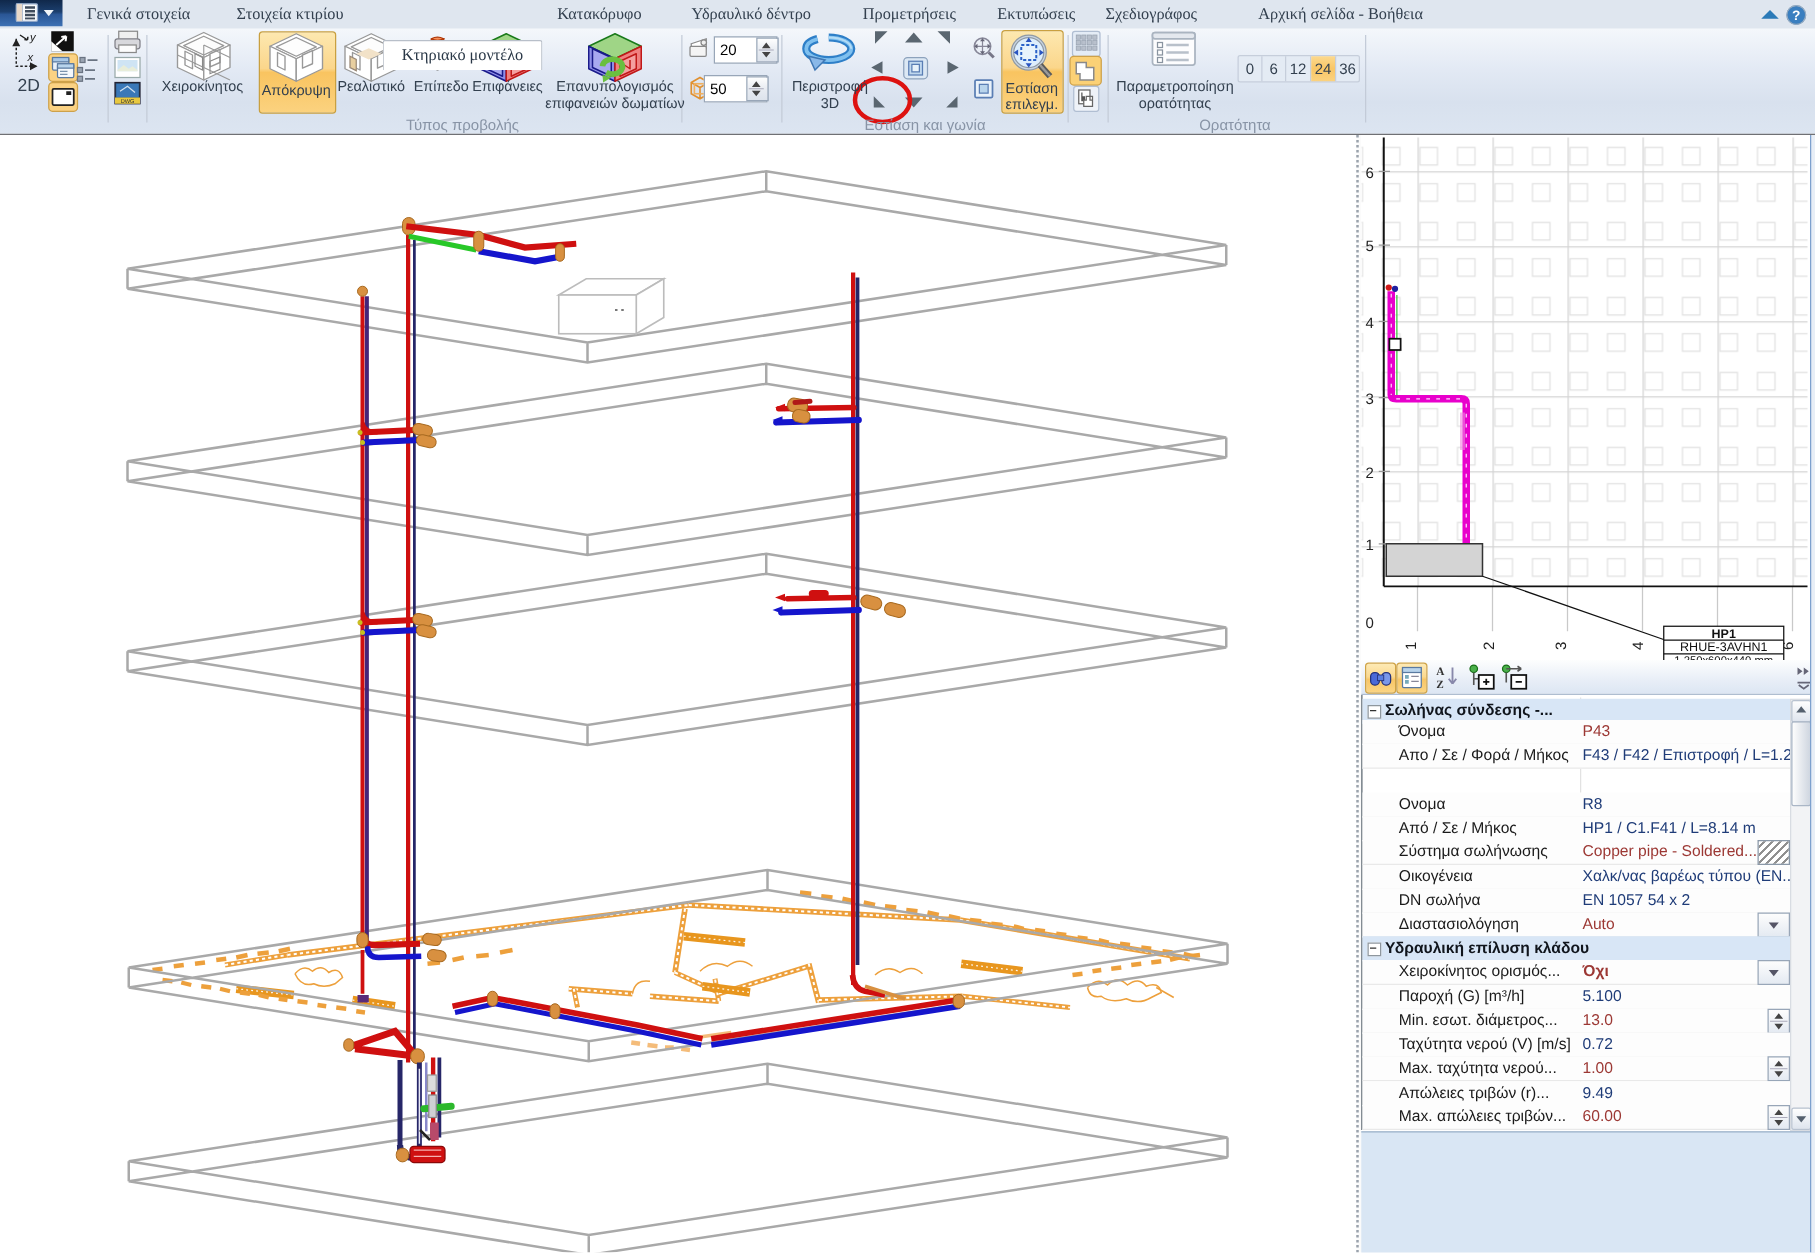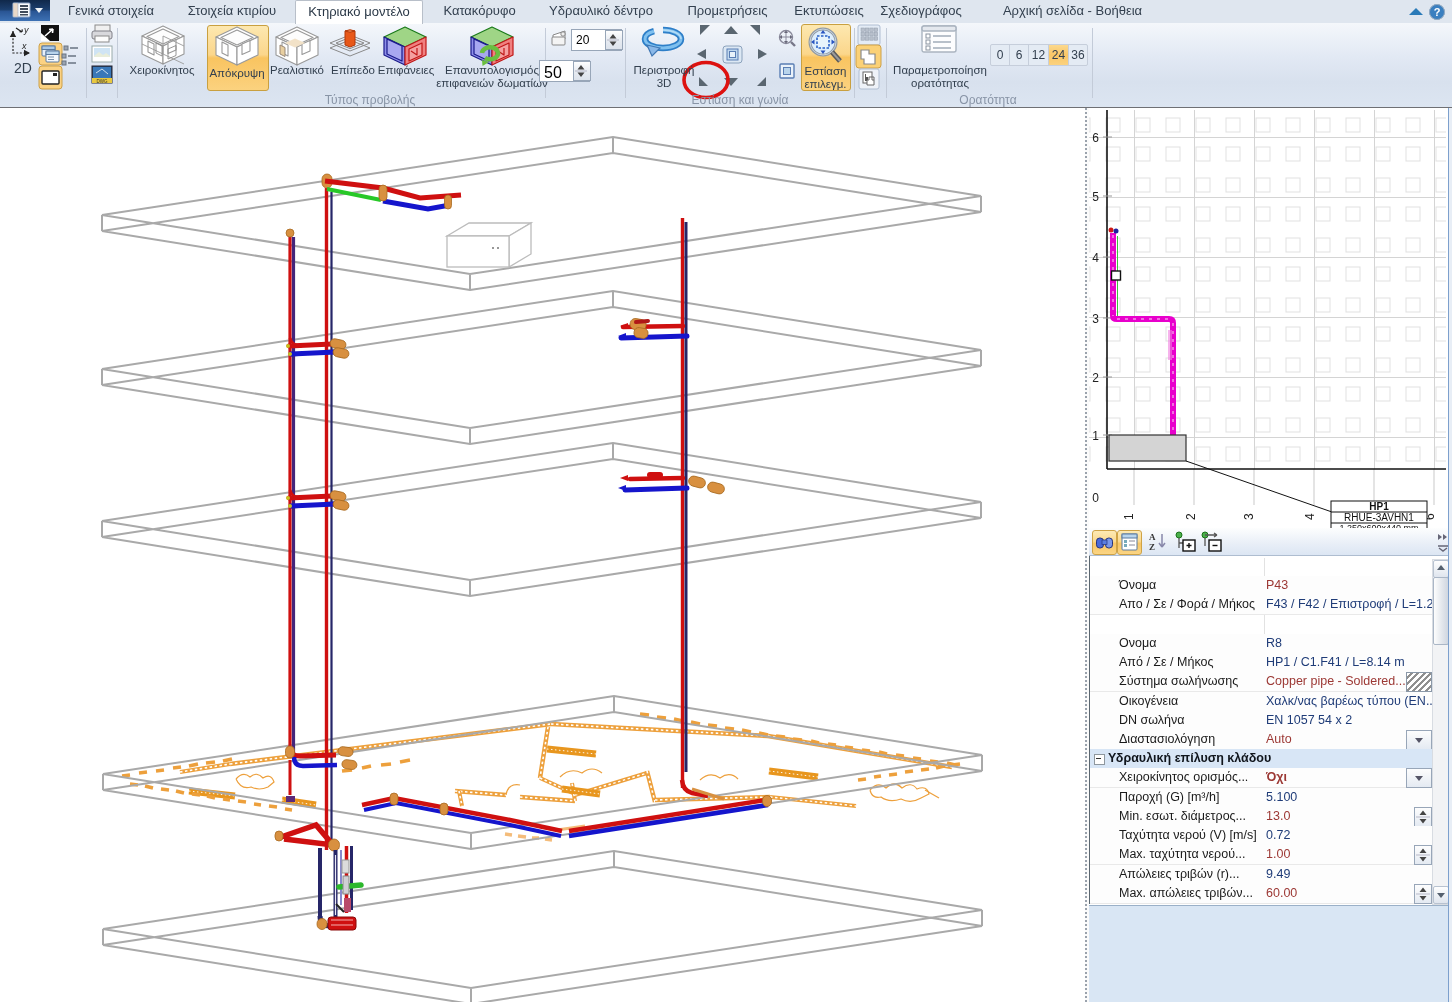--- a/index.html
+++ b/index.html
@@ -2,21 +2,21 @@
 <html><head>
 <meta charset="utf-8">
 <style>
 html,body{margin:0;padding:0;}
 body{font-family:"Liberation Sans",sans-serif;width:1452px;height:1002px;overflow:hidden;background:#fff;}
 #app{position:relative;width:1452px;height:1002px;overflow:hidden;}
 .abs{position:absolute;}
 
 #tabbar{position:absolute;left:0;top:0;width:1452px;height:23px;background:#dfe6ef;border-bottom:0;}
 #appbtn{position:absolute;left:0;top:0;width:50px;height:21px;background:linear-gradient(#10284a,#1c3f6e 45%,#2a5695 55%,#3d71b4);}
-.tab{position:absolute;top:0;height:22px;line-height:22px;font-size:13px;color:#33404f;text-align:center;}
+.tab{position:absolute;top:0;height:22px;line-height:22px;font-size:13px;color:#33404f;text-align:center;font-family:Liberation Serif, serif;}
 .tab.active{background:#ffffff;border:1px solid #b8bfc9;border-bottom:none;border-radius:2px 2px 0 0;color:#2a3847;height:23px;z-index:3;}
 
 #ribbon{position:absolute;left:0;top:23px;width:1452px;height:84px;background:linear-gradient(#f4f7fb,#e2e9f4 40%,#d8e1ee 70%,#dce5f1);border-bottom:1px solid #6f7074;}
 .rsep{position:absolute;top:5px;width:1px;height:70px;background:#c3cbd8;}
 .glabel{position:absolute;top:70px;font-size:12px;color:#8894a6;text-align:center;}
 .obtn{position:absolute;background:linear-gradient(#fde8b0,#fbd68b 45%,#f9c460 50%,#fbd27f);border:1px solid #c9a040;border-radius:3px;}
 .rlabel{position:absolute;font-size:11.5px;color:#33404f;text-align:center;line-height:13px;}
 .numcell{position:absolute;top:0;height:20px;line-height:20px;font-size:12px;color:#33404f;text-align:center;border-right:1px solid #c6cedb;}
 
 #canvas{position:absolute;left:0;top:108px;width:1085px;height:894px;background:#fff;}
@@ -283,21 +283,21 @@
 <rect x="13" y="3" width="17" height="14" rx="1" fill="#f8fafc" stroke="#8fa6c8"></rect>
 <rect x="13" y="3" width="5" height="14" fill="#e8d8c8" stroke="#8fa6c8" stroke-width="0.5"></rect>
 <rect x="20" y="5" width="8" height="2" fill="#404c5c"></rect>
           <rect x="20" y="8" width="8" height="2" fill="#404c5c"></rect>
           <rect x="20" y="11" width="8" height="2" fill="#404c5c"></rect>
           <rect x="20" y="14" width="8" height="1.5" fill="#404c5c"></rect>
 <path d="M35 8 l8 0 l-4 5 z" fill="#f0f4f8"></path>
         </svg></div>
 <div class="tab" style="left:55px;width:112px;">Γενικά στοιχεία</div>
 <div class="tab" style="left:172px;width:120px;">Στοιχεία κτιρίου</div>
-<div class="tab active" style="left:295px;width:126px;">Κτηριακό μοντέλο</div>
+<div class="tab active" style="left:306px;width:126px;margin-top:32px;">Κτηριακό μοντέλο</div>
 <div class="tab" style="left:427px;width:105px;">Κατακόρυφο</div>
 <div class="tab" style="left:537px;width:128px;">Υδραυλικό δέντρο</div>
 <div class="tab" style="left:670px;width:115px;">Προμετρήσεις</div>
 <div class="tab" style="left:790px;width:78px;">Εκτυπώσεις</div>
 <div class="tab" style="left:872px;width:98px;">Σχεδιογράφος</div>
 <div class="tab" style="left:990px;width:165px;">Αρχική σελίδα - Βοήθεια</div>
 <svg class="abs" style="left:1407px;top:4px;" width="40" height="16">
 <path d="M2 11 l7 -7 l7 7 z" fill="#2a7ab8"></path>
 <circle cx="30" cy="8" r="7.5" fill="#3a7fc0" stroke="#2a5a8a"></circle>
         <circle cx="30" cy="8" r="7.5" fill="none" stroke="#fff" stroke-width="1" stroke-opacity="0.5"></circle>
@@ -508,21 +508,21 @@
 <div class="rlabel" style="left:802px;top:42px;width:47px;">Εστίαση επιλεγμ.</div>
 <div class="rlabel" style="left:890px;top:41px;width:100px;">Παραμετροποίηση ορατότητας</div>
 
 <div class="abs" style="left:571px;top:6px;width:49px;height:20px;border:1px solid #98a6b8;background:#fff;font-size:12px;">
         <span style="position:absolute;left:4px;top:3px;">20</span>
 <div class="spin" style="left:33px;top:0px;height:18px;"><svg width="14" height="18">
             <path d="M7 3 l-3.5 4.5 h7 z M7 15 l-3.5 -4.5 h7 z" fill="#444"></path>
             <path d="M1 9 h12" stroke="#aab" stroke-width="0.8"></path>
           </svg></div>
       </div>
-<div class="abs" style="left:539px;top:37px;width:49px;height:20px;border:1px solid #98a6b8;background:#fff;font-size:16px;">
+<div class="abs" style="left:563px;top:37px;width:49px;height:20px;border:1px solid #98a6b8;background:#fff;font-size:12px;">
         <span style="position:absolute;left:4px;top:3px;">50</span>
 <div class="spin" style="left:33px;top:0px;height:18px;"><svg width="14" height="18">
             <path d="M7 3 l-3.5 4.5 h7 z M7 15 l-3.5 -4.5 h7 z" fill="#444"></path>
             <path d="M1 9 h12" stroke="#aab" stroke-width="0.8"></path>
           </svg></div>
       </div>
 
 <div class="abs" style="left:990px;top:21px;width:96px;height:20px;background:#e4ebf4;border:1px solid #c6cedb;border-radius:2px;">
 <div class="numcell" style="left:0;width:18px;">0</div>
 <div class="numcell" style="left:19px;width:18px;">6</div>
@@ -625,20 +625,24 @@
         <rect x="10" y="10" width="12" height="11" fill="#fff" stroke="#111" stroke-width="1.4"></rect>
         <path d="M13.5 15.5 h5" stroke="#111" stroke-width="1.4"></path>
       </svg>
       <svg class="abs" style="left:346px;top:3px;" width="16" height="22">
         <path d="M3 3 l4 3 l-4 3 z M8 3 l4 3 l-4 3 z" fill="#667"></path>
         <path d="M3 15 h10 M4 17 l4 3 l4 -3" stroke="#667" stroke-width="1.4" fill="none"></path>
       </svg>
     </div>
 <div id="propgrid">
       <div style="position:absolute;left:174px;top:2px;width:1px;height:345px;background:#e2e2e2;"></div>
+      <div class="phead" style="top:3px;">
+        <div class="minus"></div>
+        <div class="ht">Σωλήνας σύνδεσης -...</div>
+      </div>
       <div class="prow" style="top:20px;">
         <div class="lbl">Όνομα</div>
         <div class="val marn" style="">P43</div>
       </div>
       <div class="prow" style="top:39px;">
         <div class="lbl">Απο / Σε / Φορά / Μήκος</div>
         <div class="val navy" style="">F43 / F42 / Επιστροφή / L=1.26...</div>
       </div>
       <div class="prow" style="top:78px;">
         <div class="lbl">Ονομα</div>

